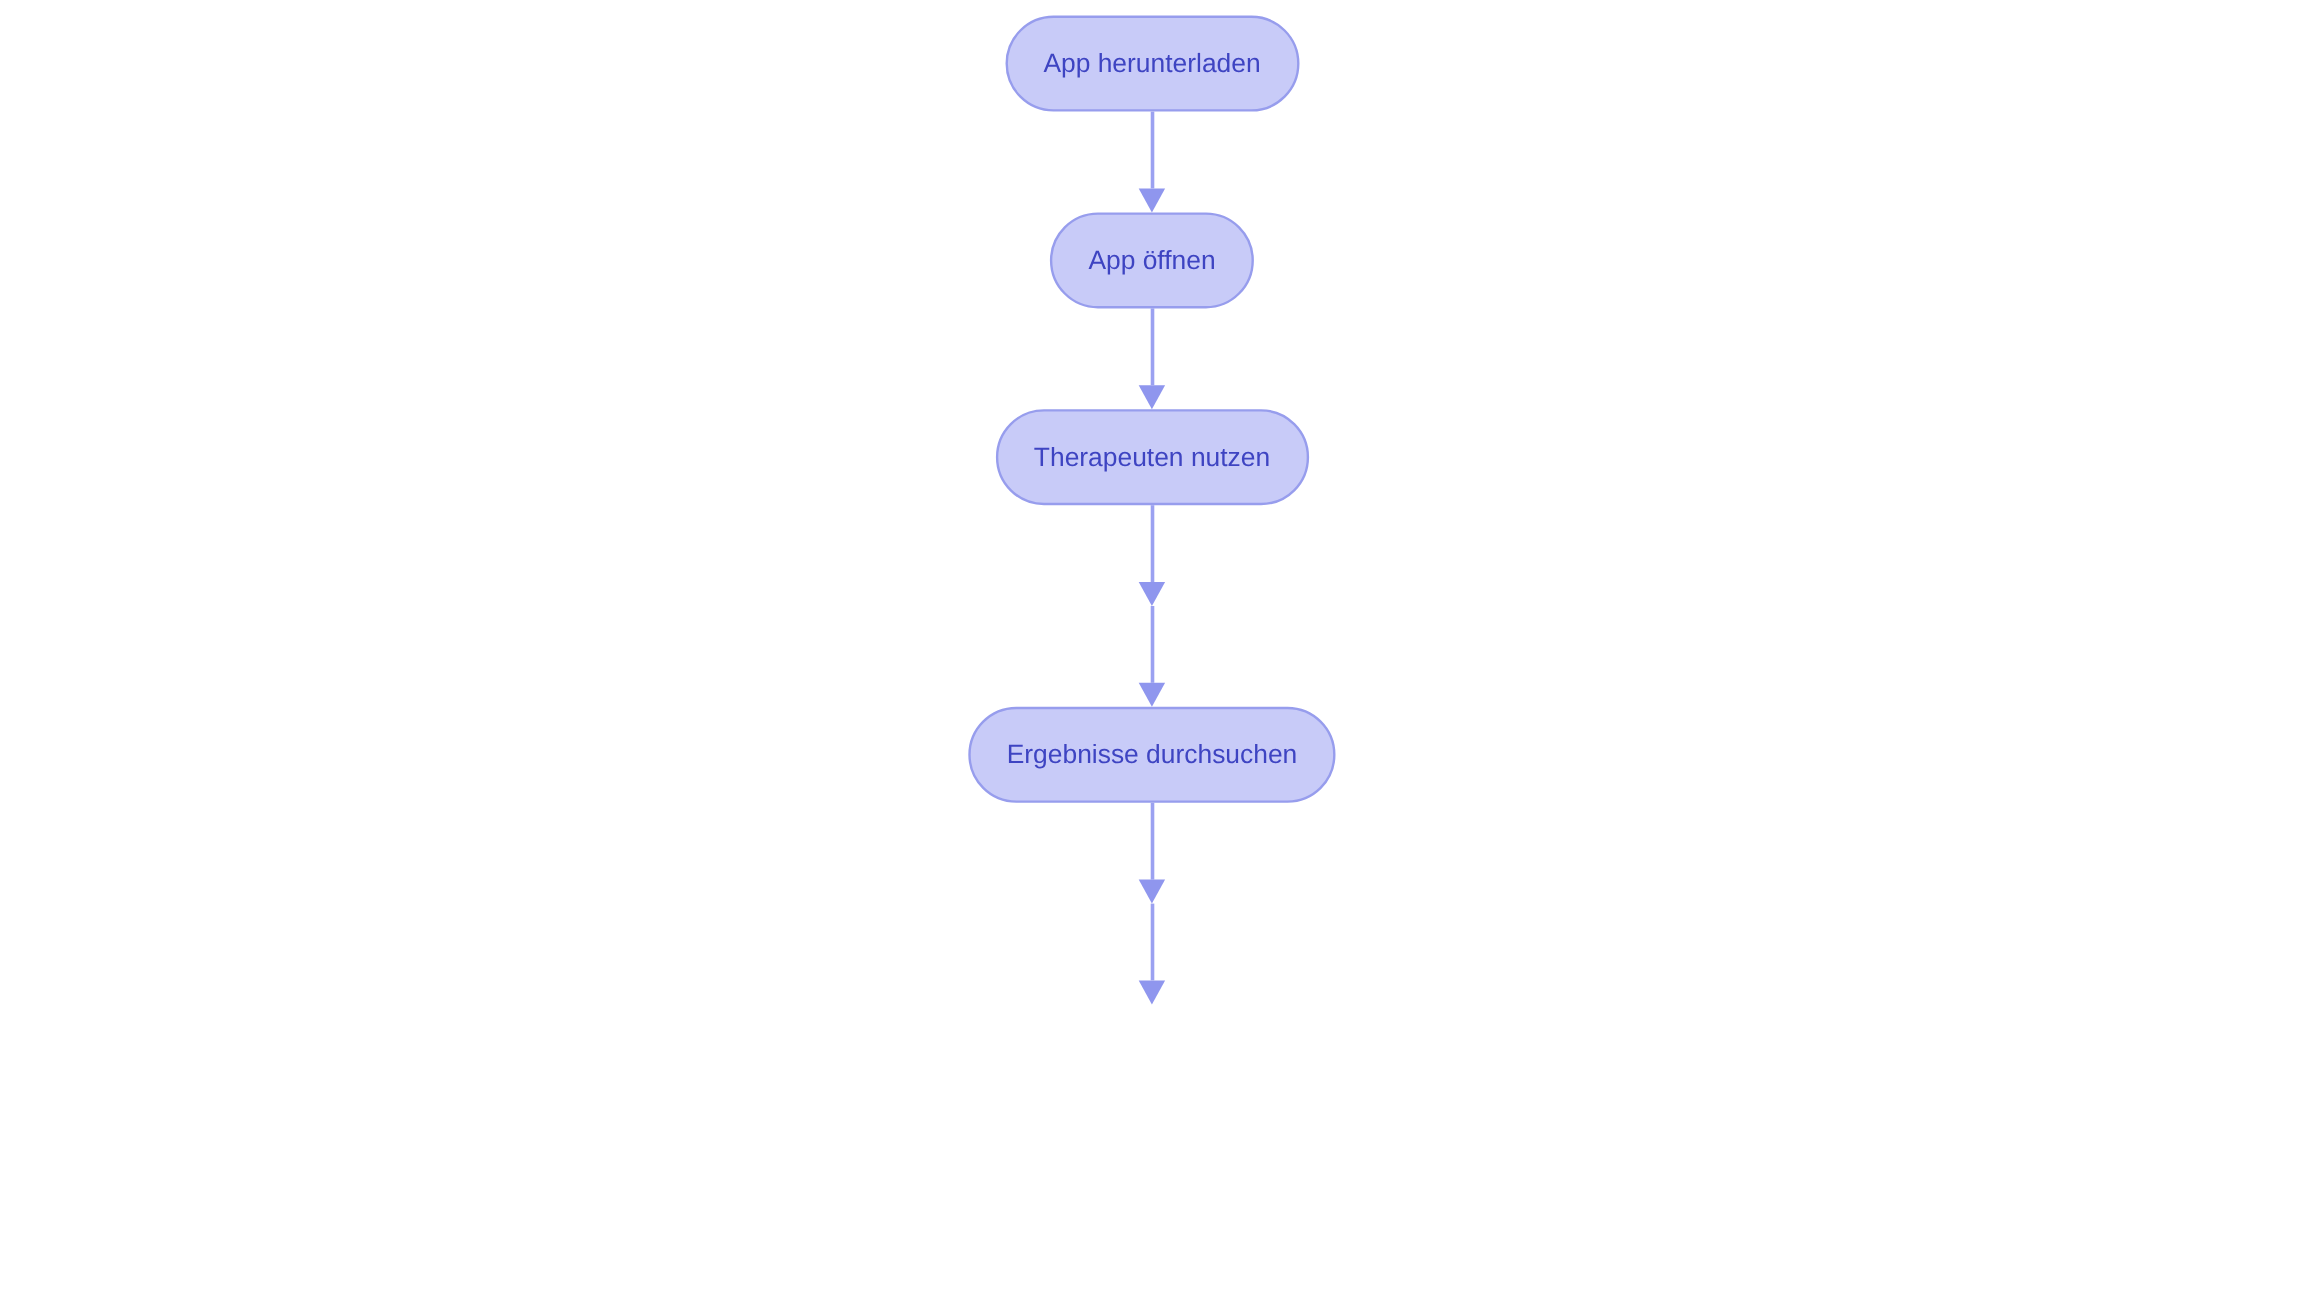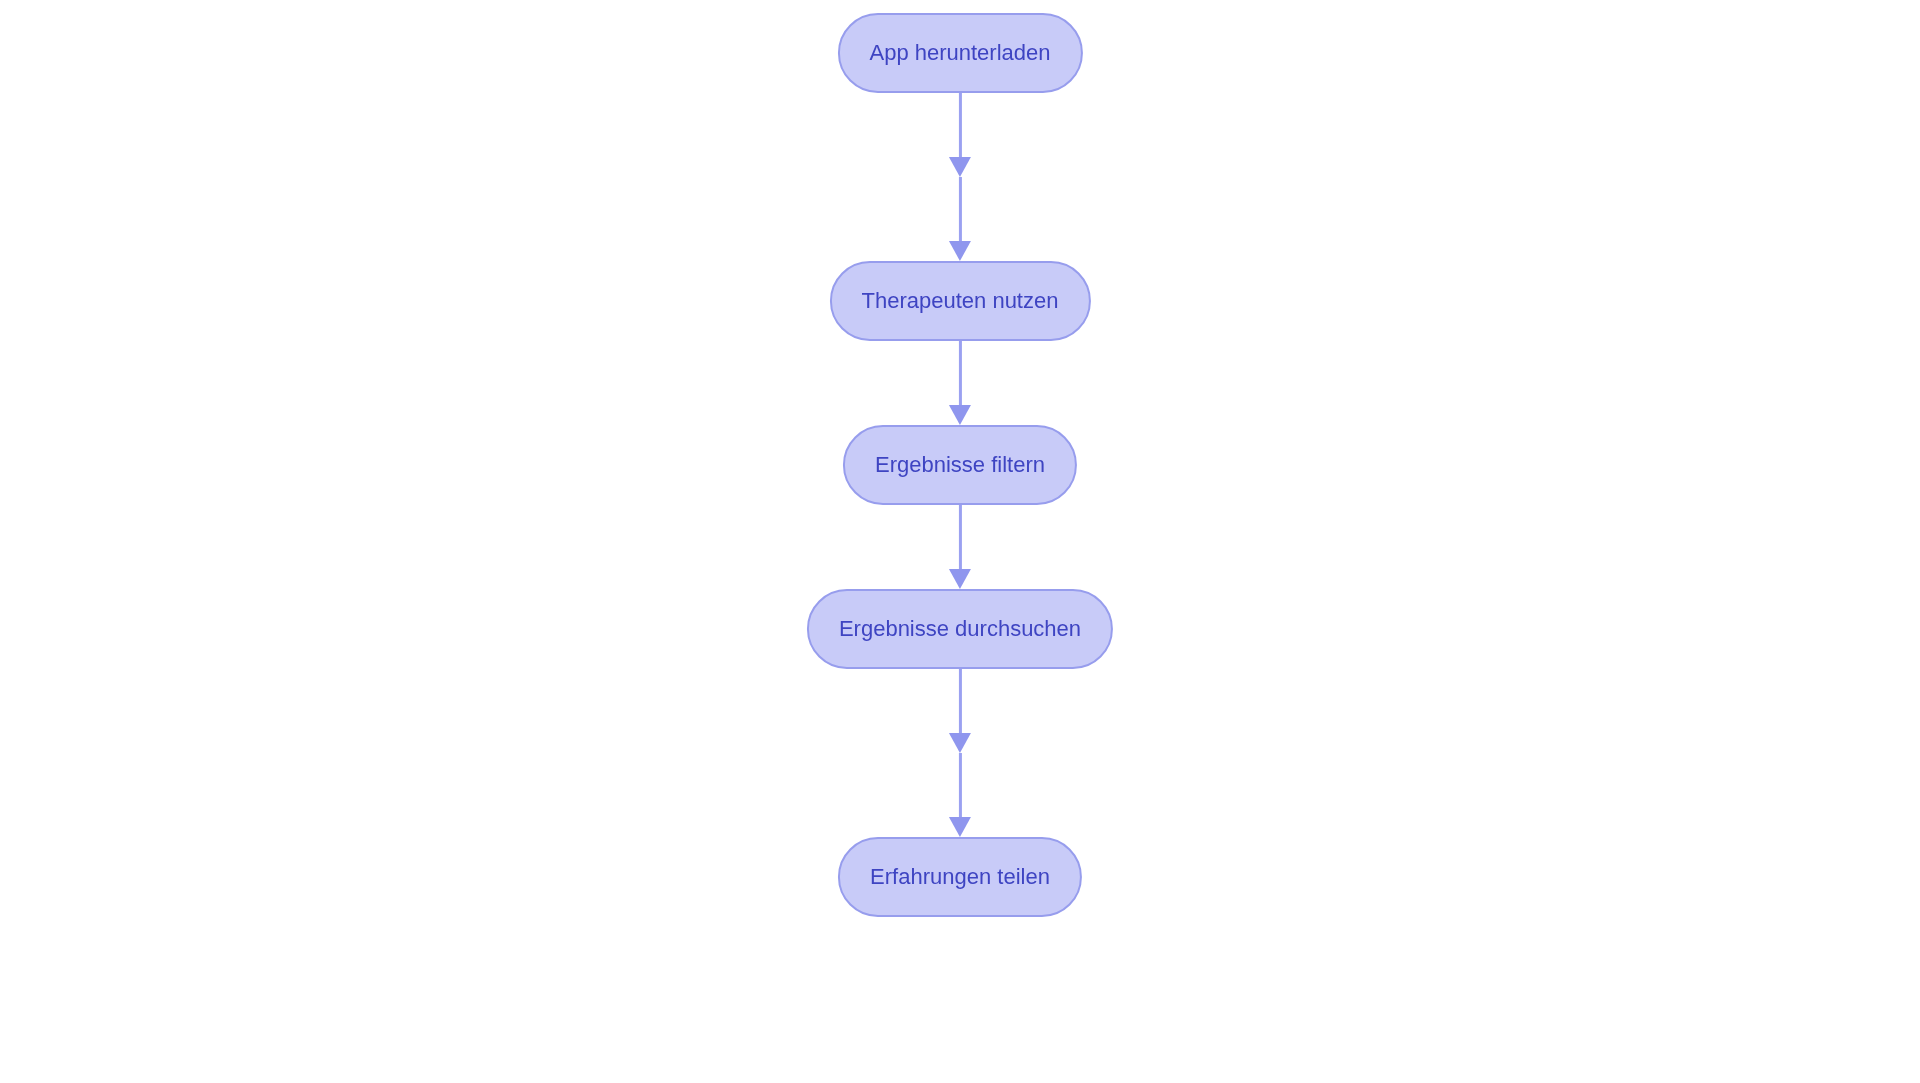--- a/index.html
+++ b/index.html
@@ -83,38 +83,38 @@
 
     <div class="node n1">
       <span>App herunterladen</span>
     </div>
 
     <div class="connector">
       <div class="line"></div>
       <div class="head"></div>
     </div>
 
+    <div class="node n2">
+      <span>App öffnen</span>
+    </div>
 
     <div class="connector">
       <div class="line"></div>
       <div class="head"></div>
     </div>
 
     <div class="node n3">
       <span>Therapeuten nutzen</span>
     </div>
 
     <div class="connector">
       <div class="line"></div>
       <div class="head"></div>
     </div>
 
-    <div class="node n4">
-      <span>Ergebnisse filtern</span>
-    </div>
 
     <div class="connector">
       <div class="line"></div>
       <div class="head"></div>
     </div>
 
     <div class="node n5">
       <span>Ergebnisse durchsuchen</span>
     </div>
 
@@ -122,18 +122,15 @@
       <div class="line"></div>
       <div class="head"></div>
     </div>
 
 
     <div class="connector">
       <div class="line"></div>
       <div class="head"></div>
     </div>
 
-    <div class="node n7">
-      <span>Erfahrungen teilen</span>
-    </div>
 
   </div>
 </div>
 
 </body></html>

